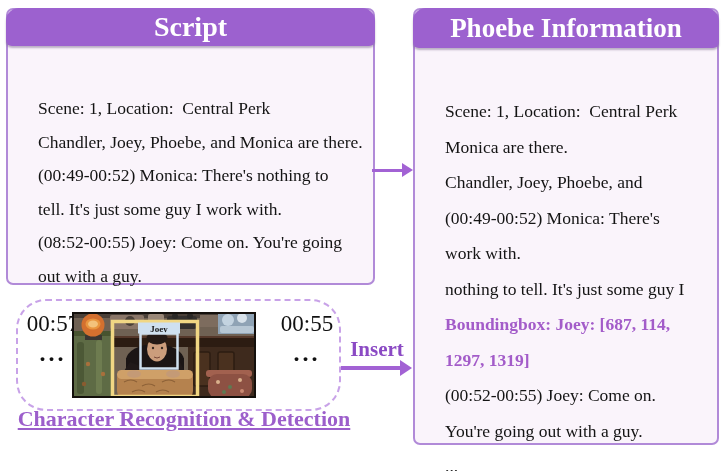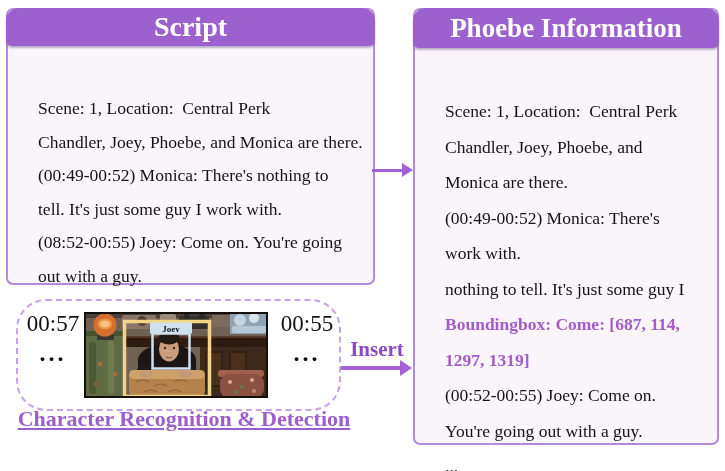--- a/index.html
+++ b/index.html
@@ -30,21 +30,21 @@
     position:absolute;left:16px;top:299px;width:325px;height:112px;box-sizing:border-box;
     border:2px dashed #c8a2e8;border-radius:30px;background:#ffffff;
   }
   .timestamp{
     position:absolute;width:66px;text-align:center;font-size:23px;color:#111;
   }
   .dots{
     position:absolute;width:66px;text-align:center;font-weight:bold;font-size:24px;
     letter-spacing:3px;color:#111;line-height:18px;
   }
-  .frame-wrap{position:absolute;left:84px;top:312px;width:184px;height:96px;}
+  .frame-wrap{position:absolute;left:72px;top:312px;width:184px;height:96px;}
   
   .caption{
     position:absolute;left:0px;top:406px;width:368px;text-align:center;
     font-weight:bold;font-size:22px;color:#9c5ecb;white-space:nowrap;text-decoration:underline;
   }
   .insert-label{
     position:absolute;left:340px;top:337px;width:74px;text-align:center;
     font-weight:bold;font-size:21px;color:#8b4ac4;
   }
   
@@ -72,26 +72,26 @@
       <div class="bline">(08:52-00:55) Joey: Come on. You're going</div>
       <div class="bline">out with a guy.</div>
       <div class="bline">...</div>
     </div>
   </div>
 
   <div class="panel" style="left:413px;top:8px;width:306px;height:437px;">
     <div class="panel-header video-header">Phoebe Information</div>
     <div class="panel-body video-body">
       <div class="bline">Scene: 1, Location:  Central Perk</div>
+      <div class="bline">Monica are there.</div>
       <div class="bline">Chandler, Joey, Phoebe, and</div>
-      <div class="bline">Monica are there.</div>
       <div class="bline">(00:49-00:52) Monica: There's</div>
       <div class="bline">work with.</div>
       <div class="bline">nothing to tell. It's just some guy I</div>
-      <div class="bline hl">Boundingbox: Come: [687, 114,</div>
+      <div class="bline hl">Boundingbox: Joey: [687, 114,</div>
       <div class="bline hl">1297, 1319]</div>
       <div class="bline">(00:52-00:55) Joey: Come on.</div>
       <div class="bline">You're going out with a guy.</div>
       <div class="bline">...</div>
     </div>
   </div>
 
   <div class="arrow" style="left:372px;top:162px;width:41px;">
     <div class="shaft"></div>
     <div class="head"></div>

